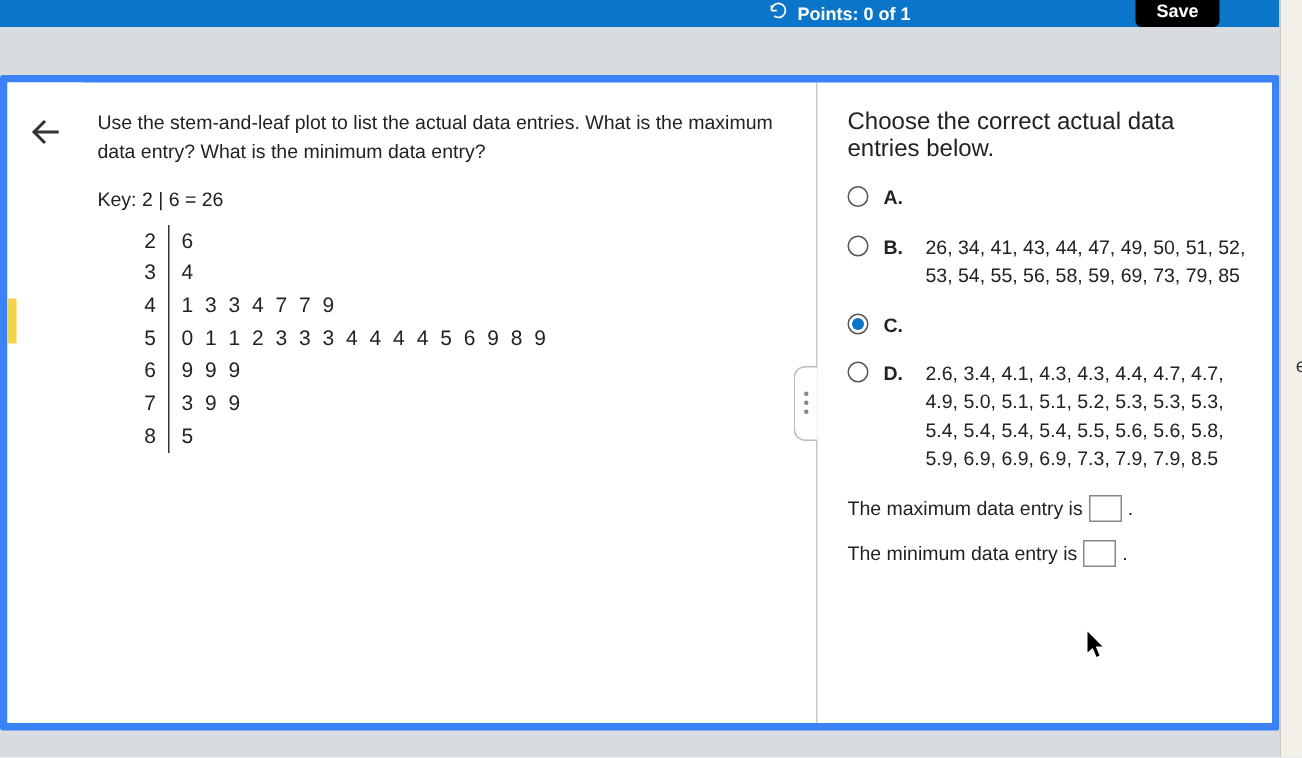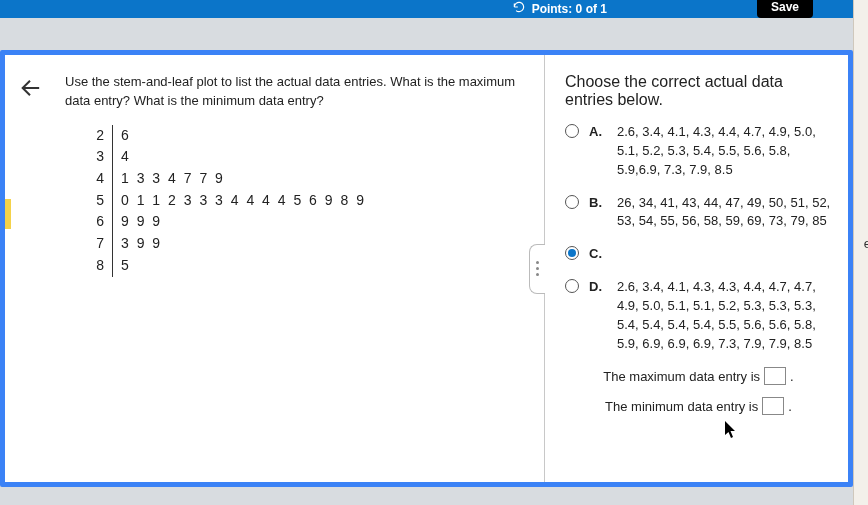--- a/index.html
+++ b/index.html
@@ -84,21 +84,21 @@
 .opt { display:flex; gap:10px; margin-bottom:14px; font-size:13px; line-height:1.45; }
 .radio {
   width:14px; height:14px; border:1.5px solid #555; border-radius:50%;
   flex-shrink:0; margin-top:1px; position:relative; cursor:pointer;
 }
 .radio.selected::after{
   content:""; position:absolute; inset:2px; border-radius:50%; background:#0b75c9;
 }
 .opt .letter{ font-weight:bold; min-width:18px;}
 .opt .text{ flex:1; }
-.fill-line { font-size:13px; margin-top:12px; display:flex; align-items:center; gap:4px;justify-content:center;}
+.fill-line { font-size:13px; margin-top:12px; display:flex; align-items:center; gap:4px;}
 .inputbox{
   width:22px; height:18px; border:1px solid #888; display:inline-block;
 }
 .cursor-arrow{
   position:absolute; right:110px; bottom:40px;
 }
 .cursor-arrow svg{ width:14px; height:18px; fill:#000;}
 .right-strip{
   position:absolute; top:0; right:0; width:15px; height:100%;
   background:#f3f0ea;
@@ -134,20 +134,21 @@
     <span class="back-icon">
       <svg viewBox="0 0 24 24">
           <line x1="4" y1="12" x2="22" y2="12"></line>
           <polyline points="12 4 4 12 12 20"></polyline>
         </svg>
     </span>
   </div>
 
   <div class="qcol">
     <div class="question-text">Use the stem-and-leaf plot to list the actual data entries. What is the maximum data entry? What is the minimum data entry?</div>
+    <div class="key-text">Key: 2 | 6 = 26</div>
     <div class="stemleaf">
       <div class="stemcol">
         <div>2</div>
         <div>3</div>
         <div>4</div>
         <div>5</div>
         <div>6</div>
         <div>7</div>
         <div>8</div>
       </div>
@@ -167,21 +168,20 @@
         <span class="dot"></span>
     </div>
   </div>
 
   <div class="acol">
     <div class="choose-text">Choose the correct actual data entries below.</div>
 
     <div class="opt">
       <span class="radio"></span>
       <span class="letter">A.</span>
-      <span class="text">2.6, 3.4, 4.1, 4.3, 4.4, 4.7, 4.9, 5.0, 5.1, 5.2, 5.3, 5.4, 5.5, 5.6, 5.8, 5.9,6.9, 7.3, 7.9, 8.5</span>
     </div>
     <div class="opt">
       <span class="radio"></span>
       <span class="letter">B.</span>
       <span class="text">26, 34, 41, 43, 44, 47, 49, 50, 51, 52, 53, 54, 55, 56, 58, 59, 69, 73, 79, 85</span>
     </div>
     <div class="opt">
       <span class="radio selected"></span>
       <span class="letter">C.</span>
     </div>

